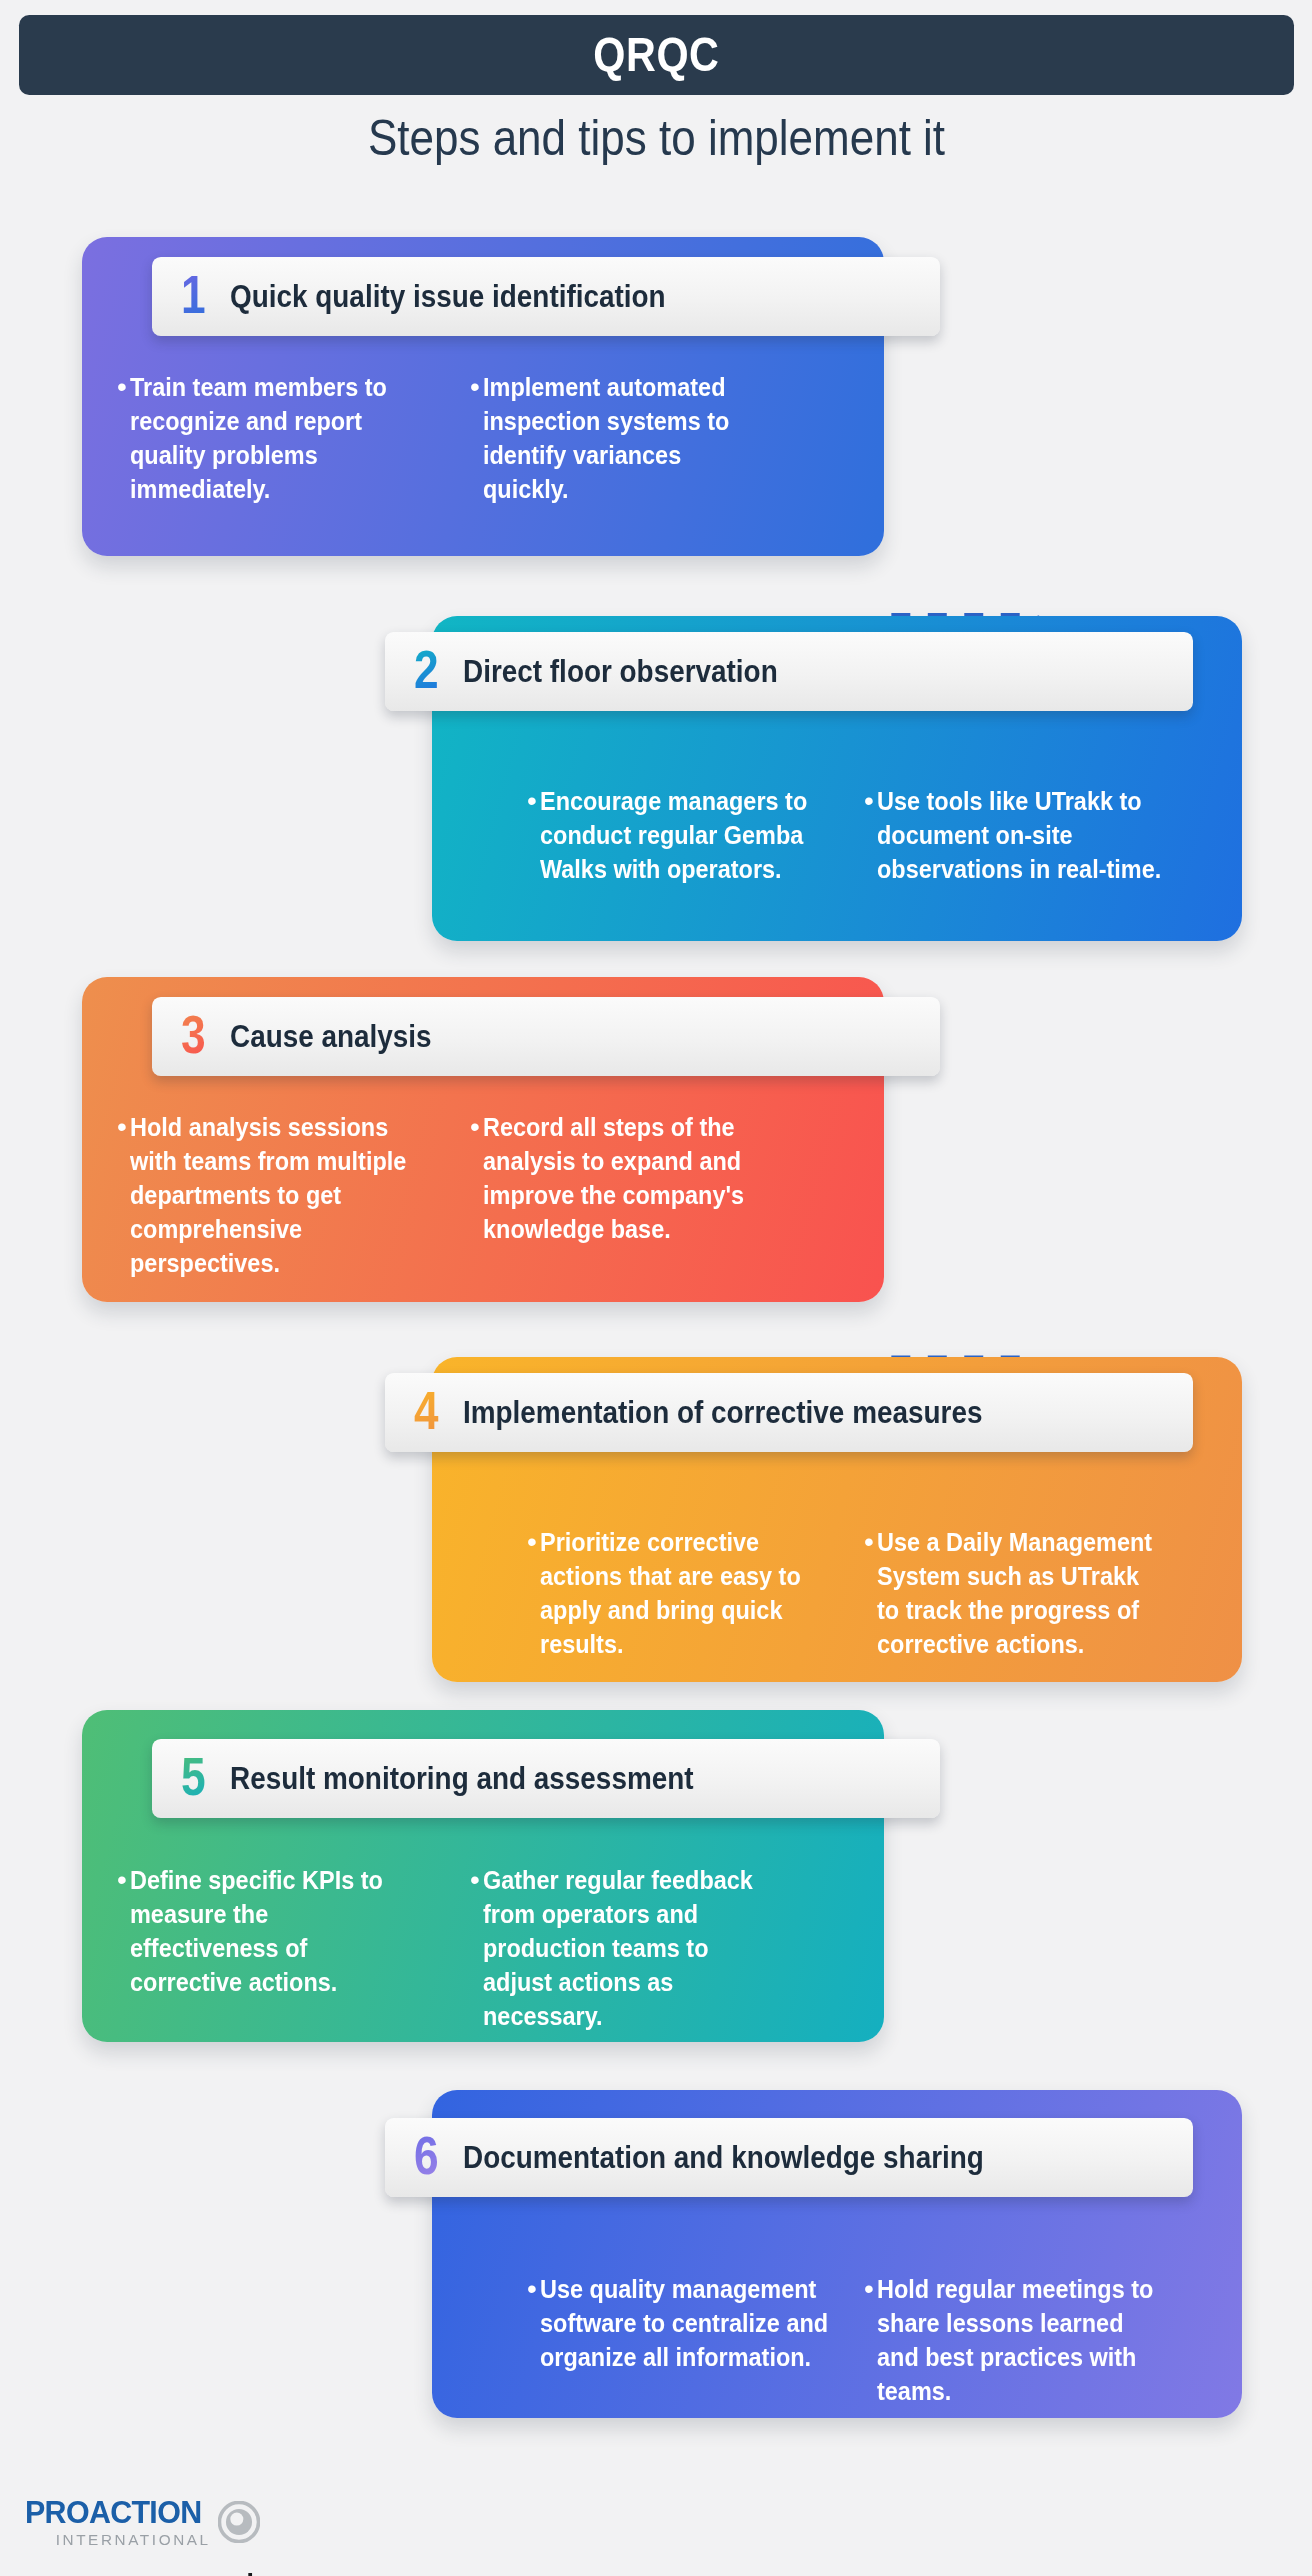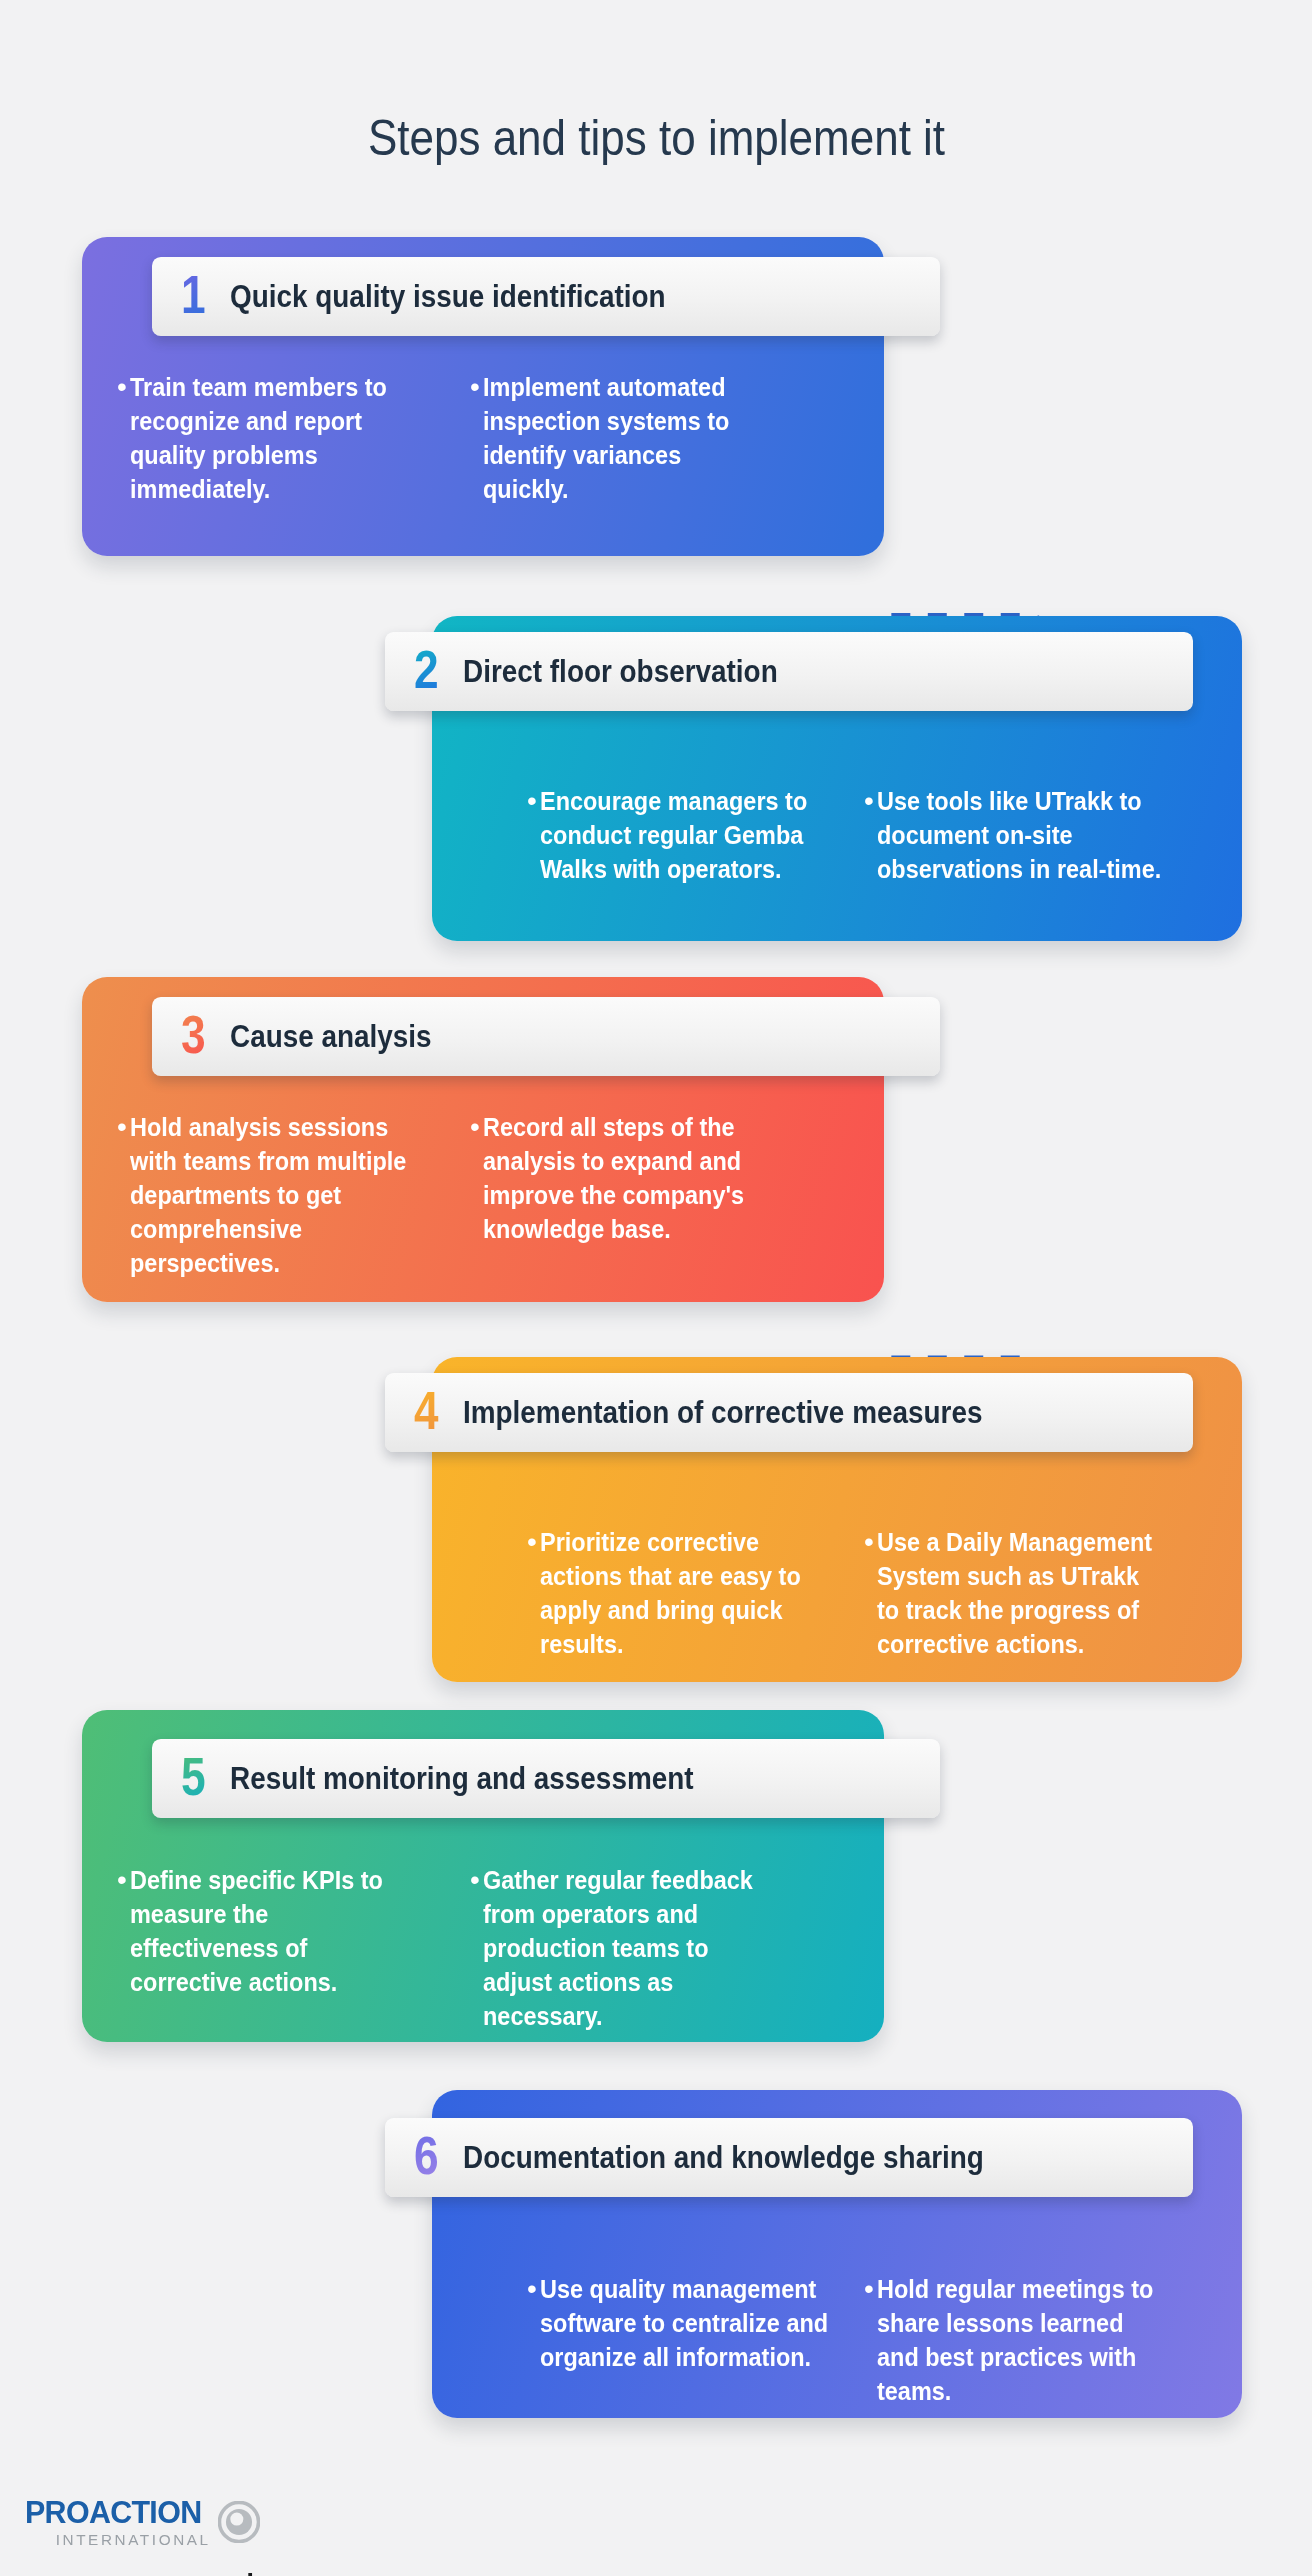--- a/index.html
+++ b/index.html
@@ -182,20 +182,23 @@
     text-align: right;
     margin-top: 2.2px;
     font-family: "Liberation Sans", sans-serif;
   }
 </style>
 </head>
 <body>
 
 <div id="page">
 
+  <div class="title-bar">
+    <span class="brand">QRQC</span>
+  </div>
   <div class="subtitle">Steps and tips to implement it</div>
 
   <svg class="connectors" viewBox="0 0 1800 3532" width="1313" height="2576">
     <g id="conn-group" fill="none" stroke="#2c64c8" stroke-width="7" stroke-dasharray="26 24" stroke-linecap="butt">
         <path d="M 1222 844 L 1400 844 Q 1452 844 1452 896 L 1452 1140"></path>
         <path d="M 588 1348 L 430 1348 Q 378 1348 378 1400 L 378 1640"></path>
         <path d="M 1222 1862 L 1400 1862 Q 1452 1862 1452 1914 L 1452 2150"></path>
         <path d="M 588 2364 L 430 2364 Q 378 2364 378 2416 L 378 2650"></path>
         <path d="M 1222 2878 L 1400 2878 Q 1452 2878 1452 2930 L 1452 3160"></path>
       </g>

